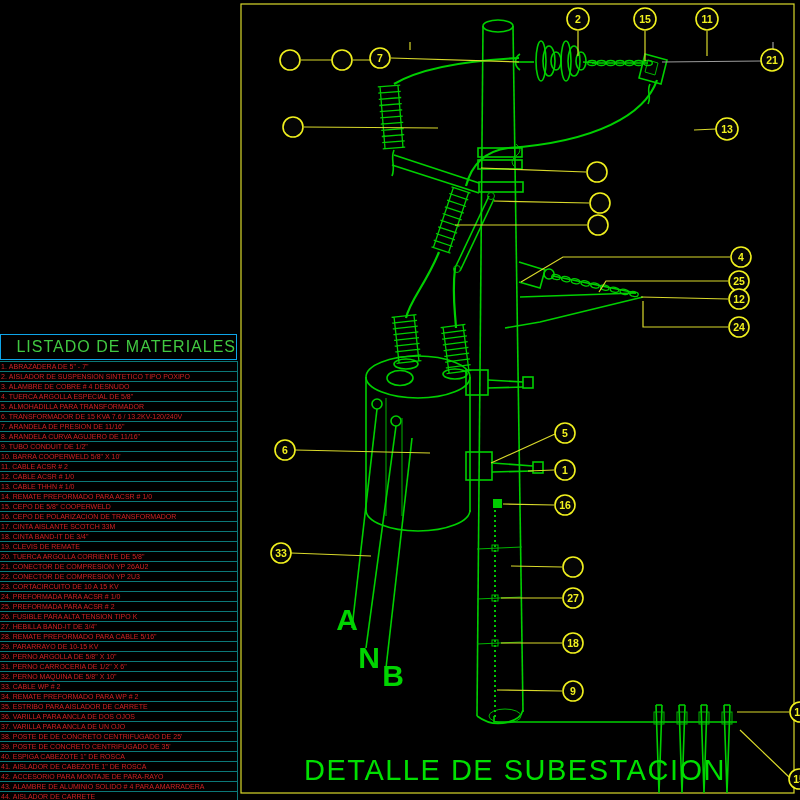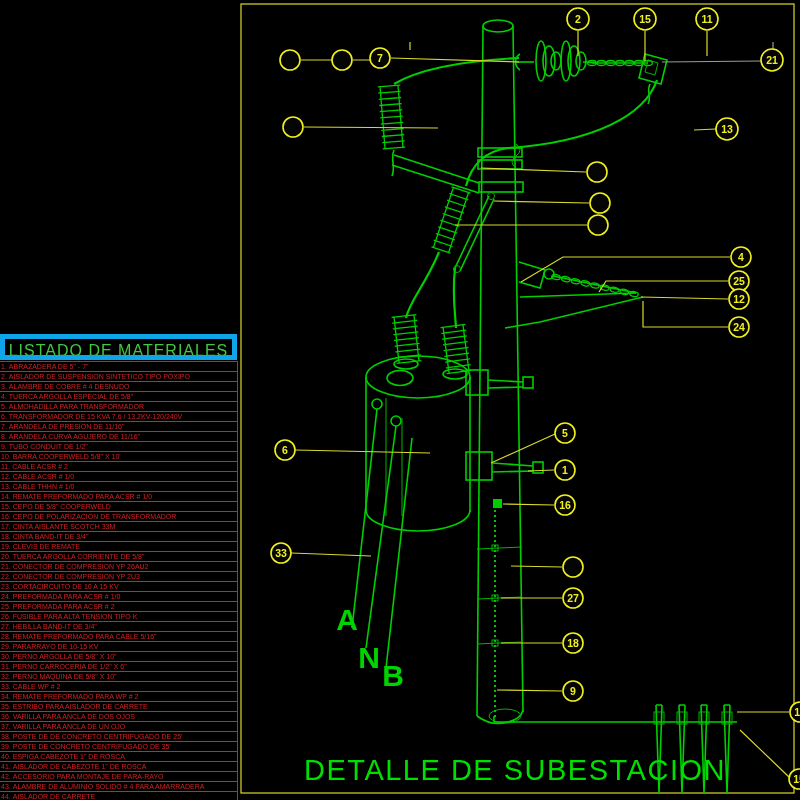--- a/index.html
+++ b/index.html
@@ -1,21 +1,21 @@
 <!DOCTYPE html>
 <html><head>
 <meta charset="utf-8">
 <style>
   html,body{margin:0;padding:0;background:#000;}
   #stage{position:relative;width:800px;height:800px;background:#000;overflow:hidden;
          font-family:"Liberation Sans",sans-serif;}
   
   #materials-panel{position:absolute;left:0;top:334px;width:238px;}
-  #materials-title-box{box-sizing:border-box;width:237px;height:26px;border:5px solid #0ea5e9;
-        color:#41c941;font-size:16px;letter-spacing:1px;line-height:24px;text-align:center;
+  #materials-title-box{box-sizing:border-box;width:237px;height:26px;border:1px solid #0ea5e9;
+        color:#41c941;font-size:16px;letter-spacing:1px;line-height:24px;text-align:right;
         white-space:nowrap;overflow:hidden;}
   #materials-rows{margin-top:1px;border-top:1px solid #0b7878;border-right:1px solid #0b7878;}
   .mrow{box-sizing:border-box;height:10px;line-height:9px;border-bottom:1px solid #0b7878;
         color:#cd2323;font-size:7px;white-space:nowrap;overflow:hidden;padding-left:1px;}
   .mnum{margin-right:2px;}
   
   svg{position:absolute;left:0;top:0;}
   .green{stroke:#00cf00;fill:none;stroke-width:1.6}
   .green2{stroke:#00cf00;fill:none;stroke-width:2.2}
   .thin{stroke:#00b400;fill:none;stroke-width:1}

